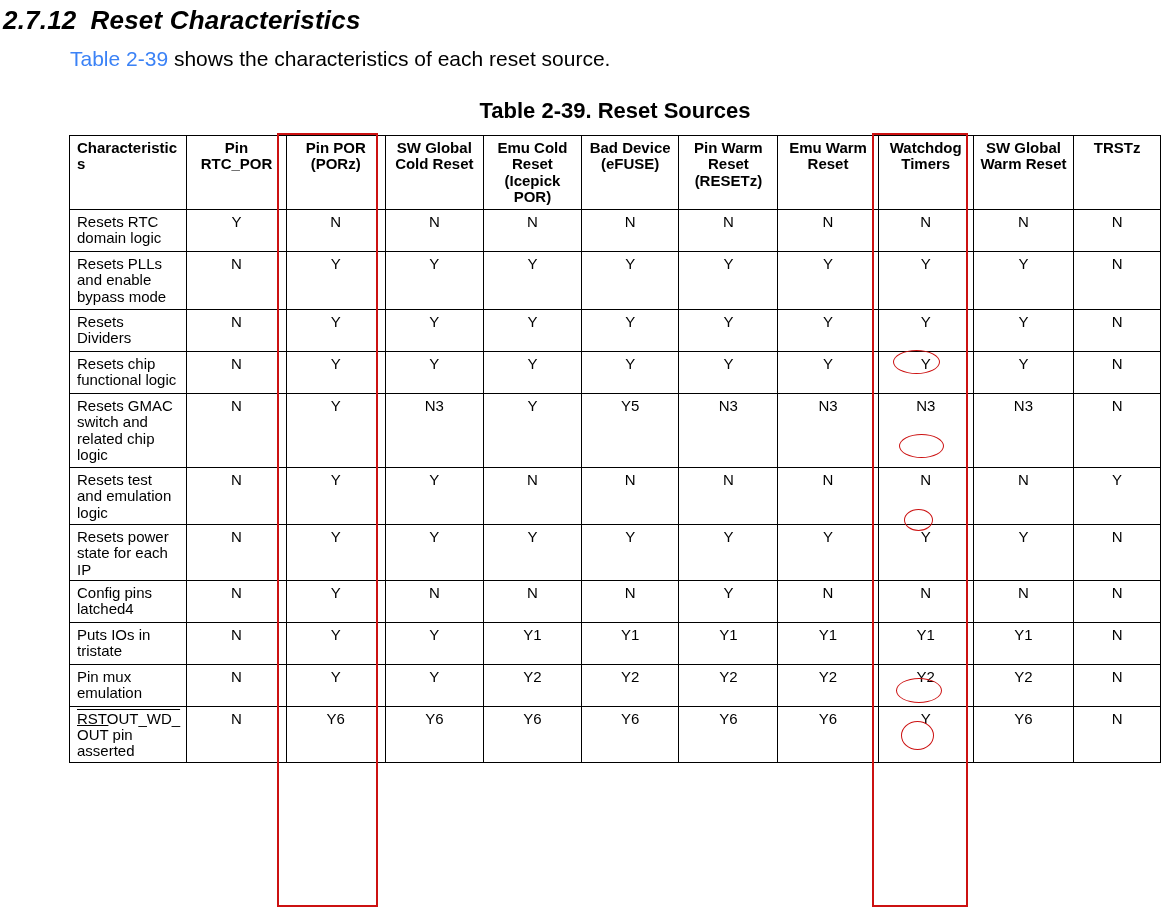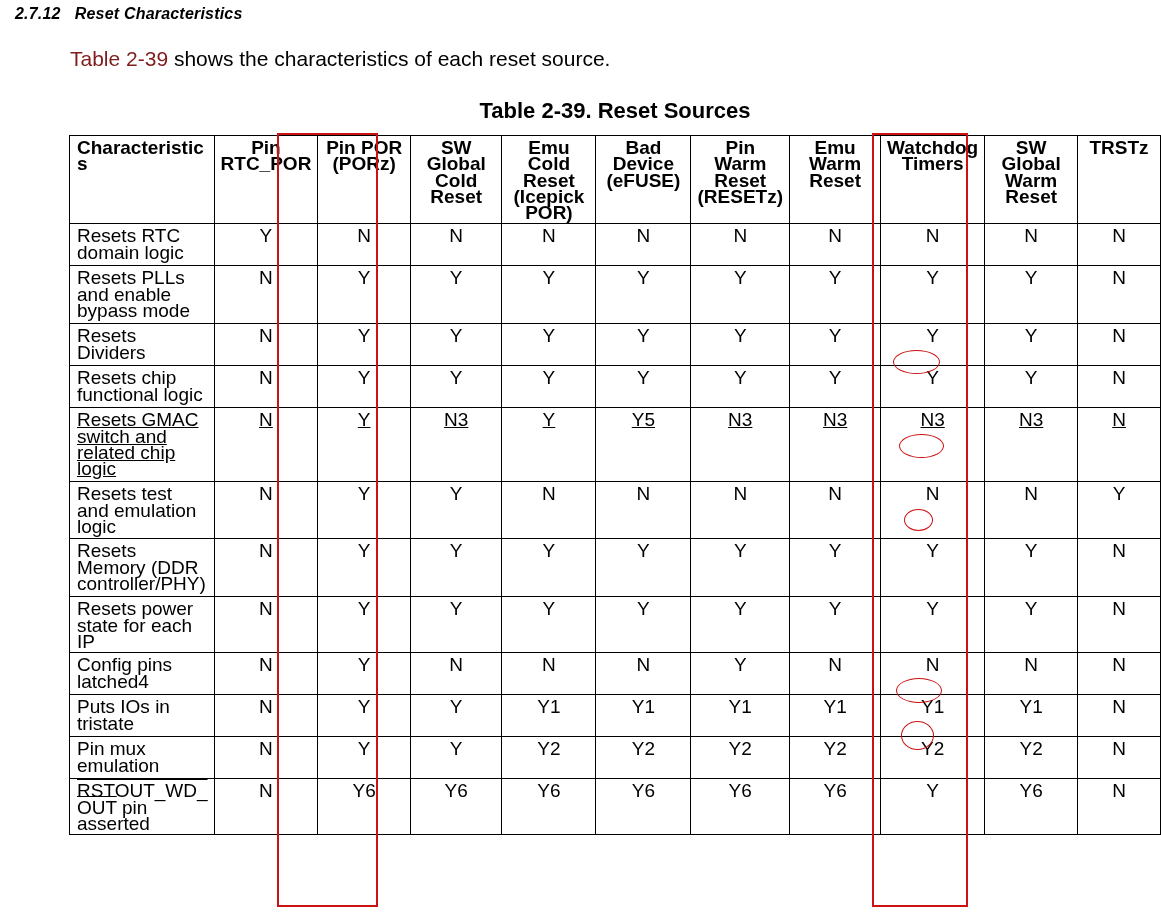--- a/index.html
+++ b/index.html
@@ -2,38 +2,37 @@
 <html><head>
 <meta charset="utf-8">
 <style>
   html, body { margin: 0; padding: 0; background: #ffffff; }
   body {
     width: 1161px; height: 912px; position: relative; overflow: hidden;
     font-family: "Liberation Sans", "DejaVu Sans", sans-serif; color: #000;
   }
   .section-title {
     position: absolute; left: 3px; top: 5px;
-    font-size: 16px; font-weight: bold; font-style: italic; letter-spacing: 0.2px;
+    font-size: 26px; font-weight: bold; font-style: italic; letter-spacing: 0.2px;
     white-space: nowrap;
-    margin-left: 12px;
   }
   .section-title .num { margin-right: 14px; }
   .intro {
     position: absolute; left: 70px; top: 47px;
     font-size: 21px; white-space: nowrap;
   }
-  .intro .link { color: #7f1d1d; }
+  .intro .link { color: #3b82f6; }
   .table-caption {
     position: absolute; left: 0; width: 1230px; top: 98px;
     text-align: center; font-size: 22px; font-weight: bold; white-space: nowrap;
   }
   table.reset {
     position: absolute; left: 69px; top: 135px;
     border-collapse: collapse; table-layout: fixed;
-    font-size: 19px; line-height: 16.3px;
+    font-size: 15px; line-height: 16.3px;
   }
   table.reset th, table.reset td {
     border: 1.5px solid #000; vertical-align: top; padding: 4px 6px 2px 6px;
     text-align: center; box-sizing: border-box;
   }
   table.reset th { font-weight: bold; padding-top: 4px; }
   table.reset th.first, table.reset td.first { text-align: left; padding-left: 7px; }
   table.reset tr:last-child td { border-bottom: 1.5px solid #000; }
   .overline { text-decoration: overline; text-align: right; }
   .red-col {
@@ -132,21 +131,21 @@
         <td>Y</td>
         <td>Y</td>
         <td>Y</td>
         <td>Y</td>
         <td>Y</td>
         <td>Y</td>
         <td>Y</td>
         <td>Y</td>
         <td>N</td>
       </tr>
-      <tr style="height: 74px; text-decoration: underline;">
+      <tr style="height: 74px;">
         <td class="first">Resets GMAC switch and related chip logic</td>
         <td>N</td>
         <td>Y</td>
         <td>N3</td>
         <td>Y</td>
         <td>Y5</td>
         <td>N3</td>
         <td>N3</td>
         <td>N3</td>
         <td>N3</td>
@@ -157,33 +156,20 @@
         <td>N</td>
         <td>Y</td>
         <td>Y</td>
         <td>N</td>
         <td>N</td>
         <td>N</td>
         <td>N</td>
         <td>N</td>
         <td>N</td>
         <td>Y</td>
-      </tr>
-      <tr style="height: 58px;">
-        <td class="first">Resets Memory (DDR controller/PHY)</td>
-        <td>N</td>
-        <td>Y</td>
-        <td>Y</td>
-        <td>Y</td>
-        <td>Y</td>
-        <td>Y</td>
-        <td>Y</td>
-        <td>Y</td>
-        <td>Y</td>
-        <td>N</td>
       </tr>
       <tr style="height: 52px;">
         <td class="first">Resets power state for each IP</td>
         <td>N</td>
         <td>Y</td>
         <td>Y</td>
         <td>Y</td>
         <td>Y</td>
         <td>Y</td>
         <td>Y</td>

